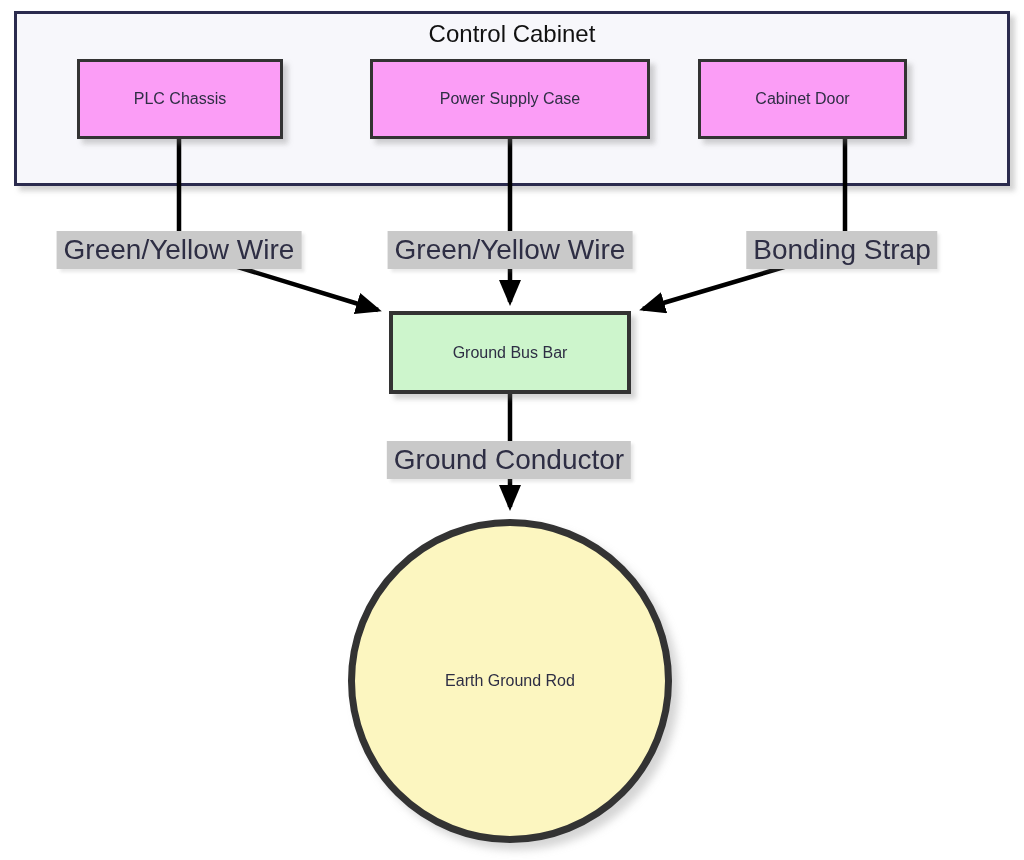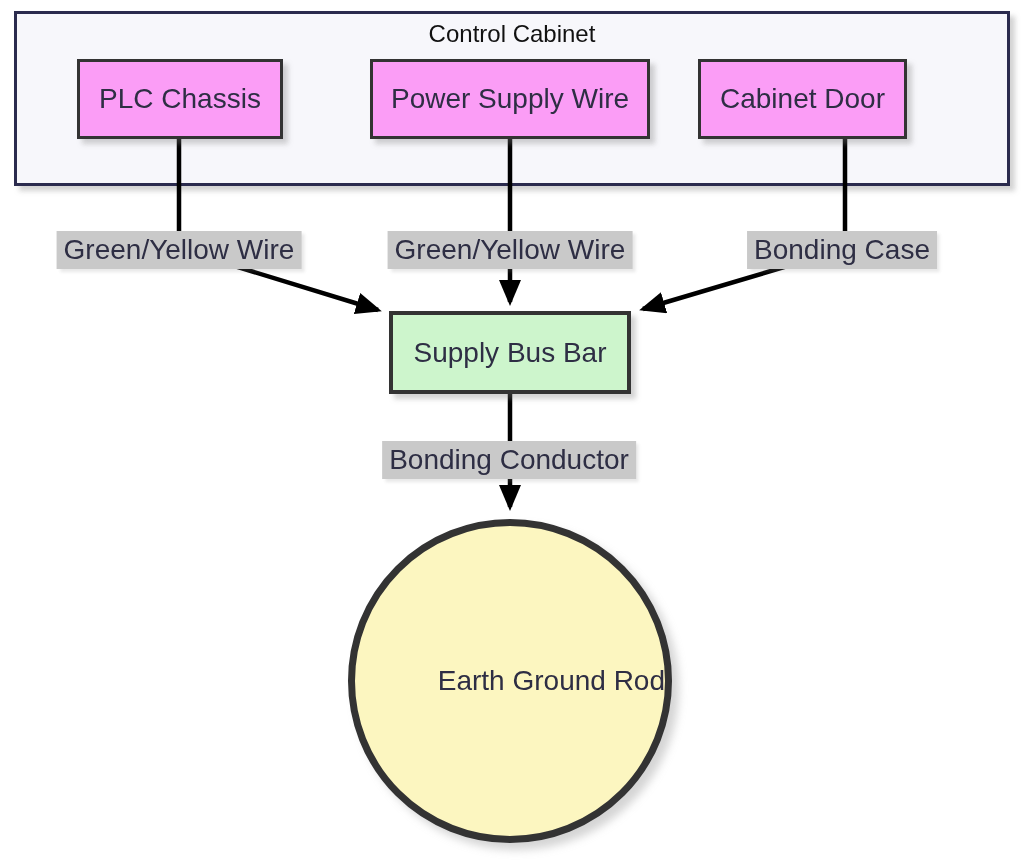--- a/index.html
+++ b/index.html
@@ -19,38 +19,37 @@
   }
   .cabinet-title{
     position:absolute;left:50%;top:6px;transform:translateX(-50%);
     font-size:24px;color:#111111;white-space:nowrap;
   }
   svg.edges{position:absolute;left:0;top:0;z-index:1;}
   .node{
     position:absolute;display:flex;align-items:center;justify-content:center;
     border:3px solid var(--node-stroke);
     box-shadow:5px 5px 5px rgba(130,130,130,0.35);
-    font-size:28px;color:var(--node-text);
+    font-size:16px;color:var(--node-text);
     text-align:center;z-index:3;box-sizing:border-box;white-space:nowrap;
   }
   .node.pink{background:var(--source-node-fill);}
   .node.plc{left:77px;top:59px;width:206px;height:80px;}
   .node.psu{left:370px;top:59px;width:280px;height:80px;}
   .node.door{left:698px;top:59px;width:209px;height:80px;}
   .node.busbar{
     left:389px;top:311px;width:242px;height:83px;
     background:var(--bus-bar-fill);border-width:4px;
   }
   .node.rod{
     left:348px;top:519px;width:324px;height:324px;
     background:var(--ground-rod-fill);
     border:7px solid var(--node-stroke);
     border-radius:50%;
     box-shadow:7px 7px 8px rgba(150,150,150,0.4);
-    justify-content:flex-end;
   }
   .edge-label{
     position:absolute;transform:translateX(-50%);
     background:var(--edge-label-bg);
     color:var(--node-text);
     font-size:28px;line-height:1.0;
     padding:5px 7px;white-space:nowrap;
     box-shadow:3px 3px 3px rgba(140,140,140,0.2);
     z-index:2;
   }
@@ -77,32 +76,32 @@
     <g stroke="#000000" stroke-width="4.5" fill="none" stroke-linejoin="round">
       <path d="M 179 139 L 179 249 L 378 310" marker-end="url(#arrow)"></path>
       <path d="M 510 139 L 510 302" marker-end="url(#arrow)"></path>
       <path d="M 845 139 L 845 249 L 643 309" marker-end="url(#arrow)"></path>
       <path d="M 510 394 L 510 507" marker-end="url(#arrow)"></path>
     </g>
   </svg>
 
   <div class="edge-label el1">Green/Yellow Wire</div>
   <div class="edge-label el2">Green/Yellow Wire</div>
-  <div class="edge-label el3">Bonding Case</div>
-  <div class="edge-label el4">Bonding Conductor</div>
+  <div class="edge-label el3">Bonding Strap</div>
+  <div class="edge-label el4">Ground Conductor</div>
 
   <div class="node pink plc">
     <span>PLC Chassis</span>
   </div>
   <div class="node pink psu">
-    <span>Power Supply Wire</span>
+    <span>Power Supply Case</span>
   </div>
   <div class="node pink door">
     <span>Cabinet Door</span>
   </div>
   <div class="node busbar">
-    <span>Supply Bus Bar</span>
+    <span>Ground Bus Bar</span>
   </div>
   <div class="node rod">
     <span>Earth Ground Rod</span>
   </div>
 
 </div>
 
 </body></html>

